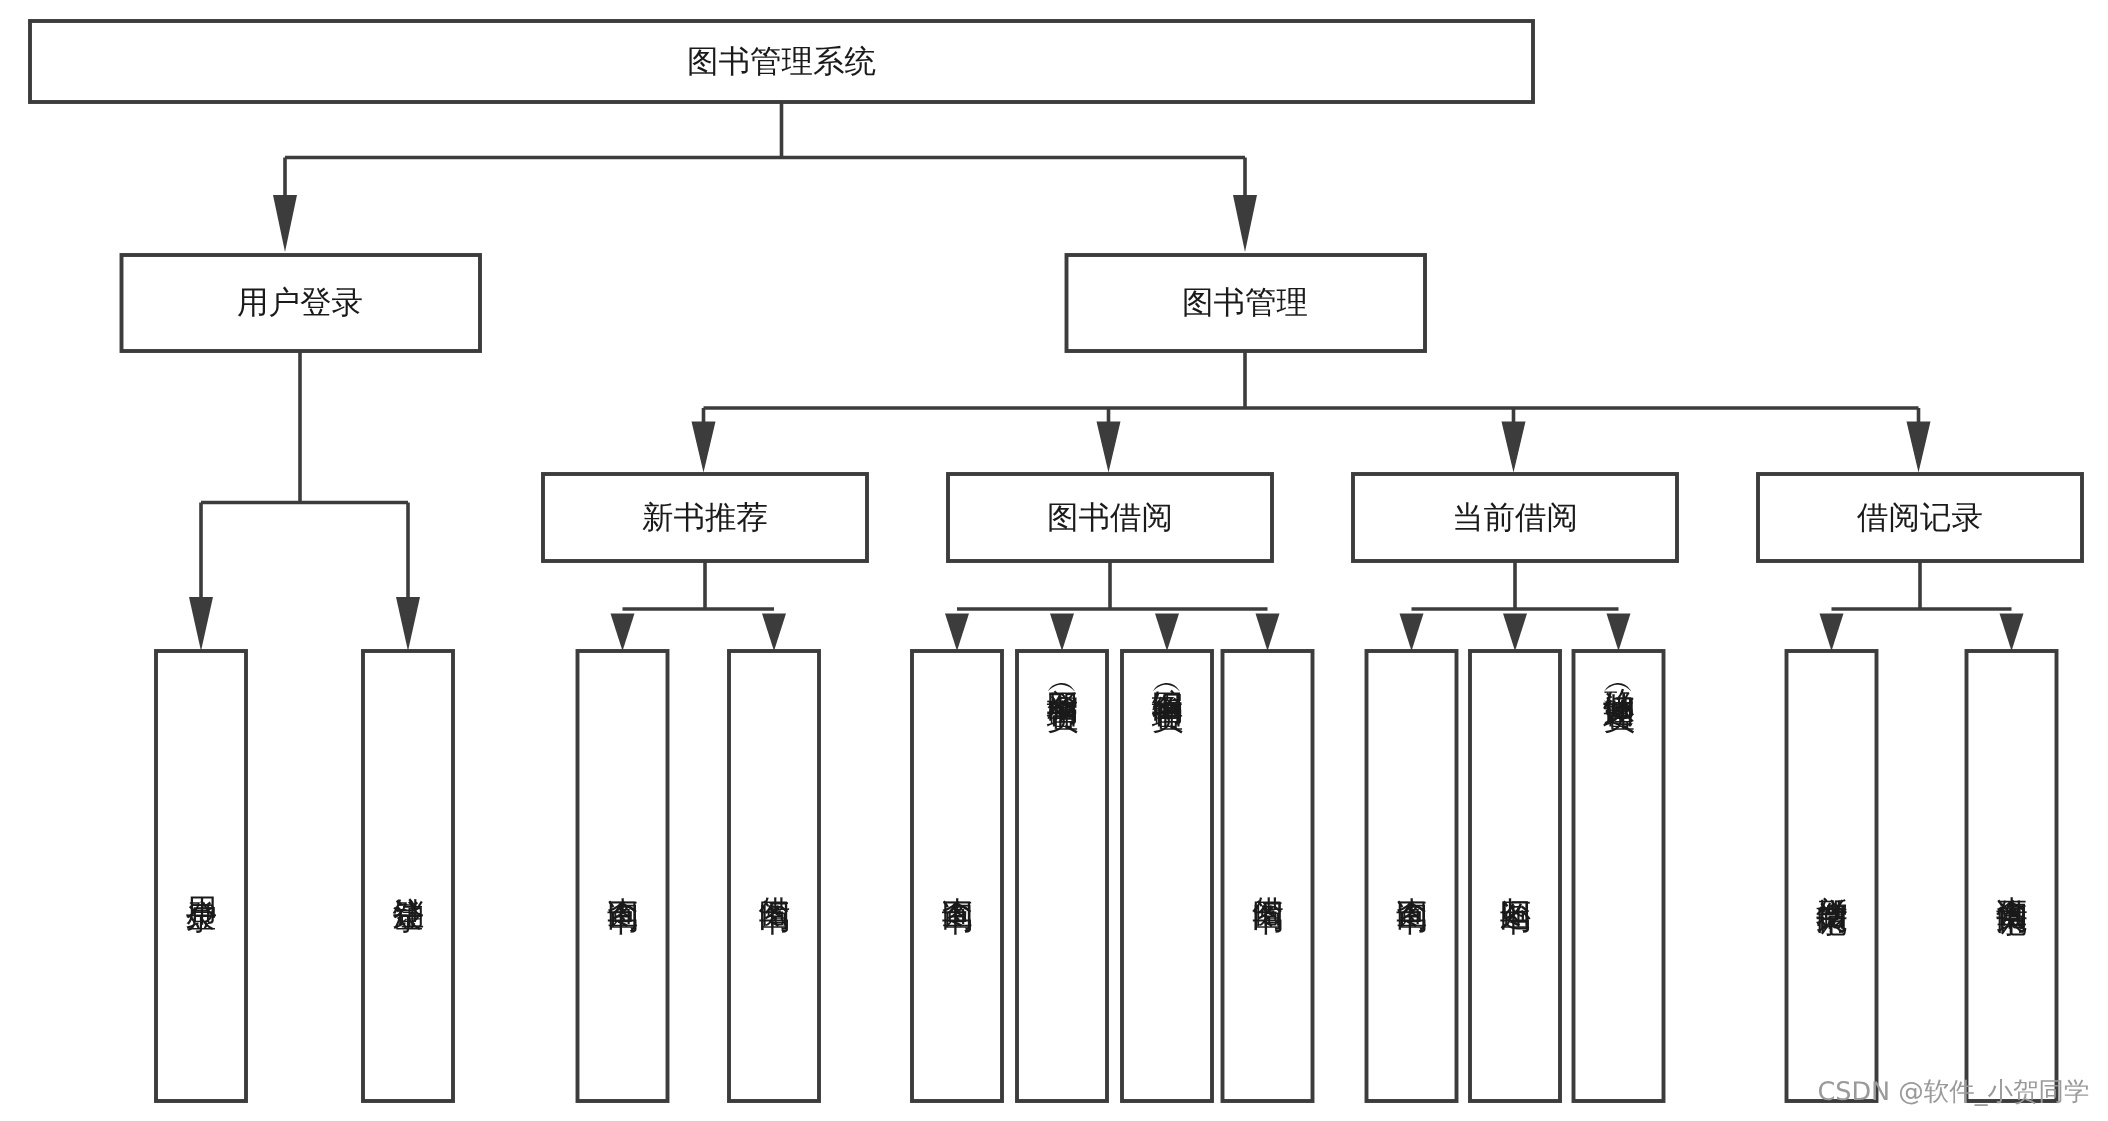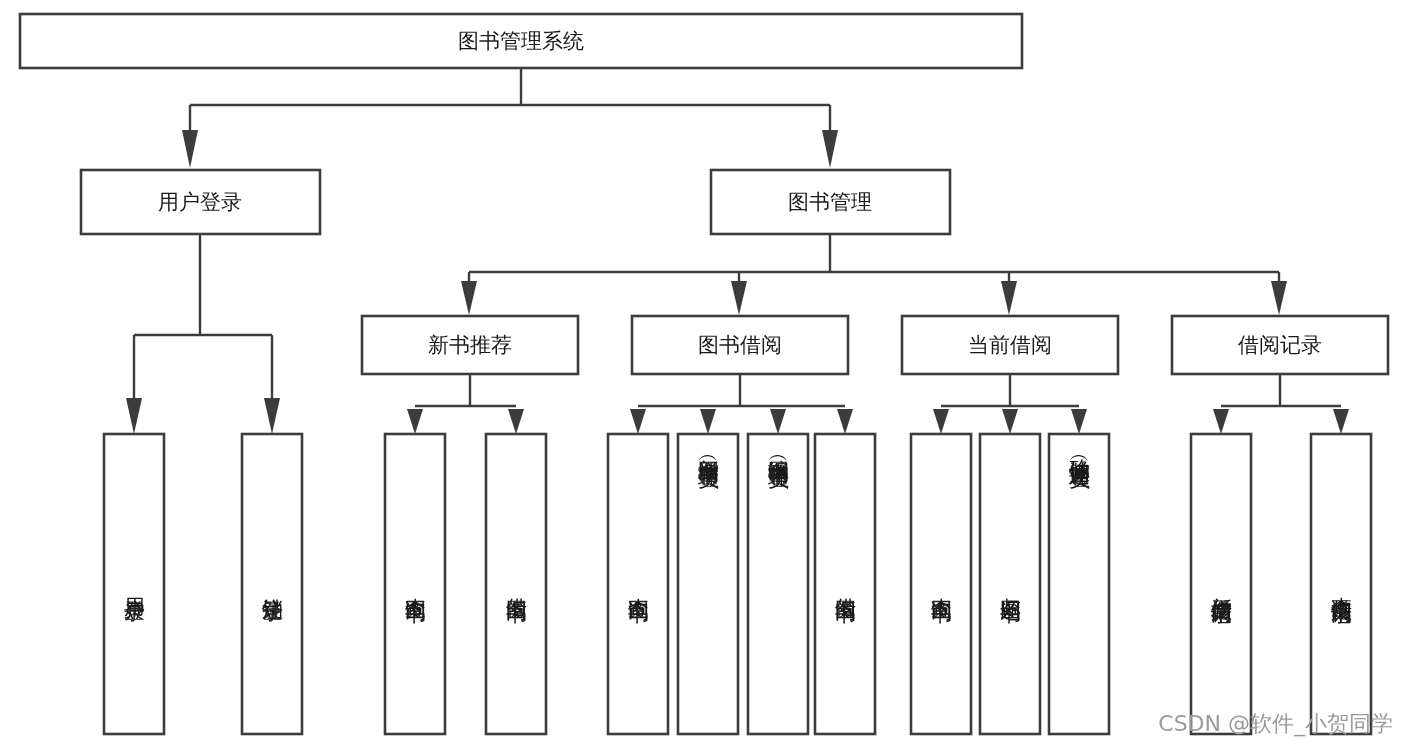--- a/index.html
+++ b/index.html
@@ -64,21 +64,21 @@
     line-height: 1.18;
     color: #1a1a1a;
     letter-spacing: 1.5px;
     white-space: nowrap;
   }
   .watermark {
     position: absolute;
     right: 12px;
     bottom: 8px;
     font-family: "DejaVu Sans", "Liberation Sans", sans-serif;
-    font-size: 22px;
+    font-size: 17px;
     color: #9a9a9a;
     white-space: nowrap;
   }
 </style>
 </head>
 <body>
 
 <div id="diagram-root">
 
   <svg id="tree-svg" viewBox="0 0 1405 747">

